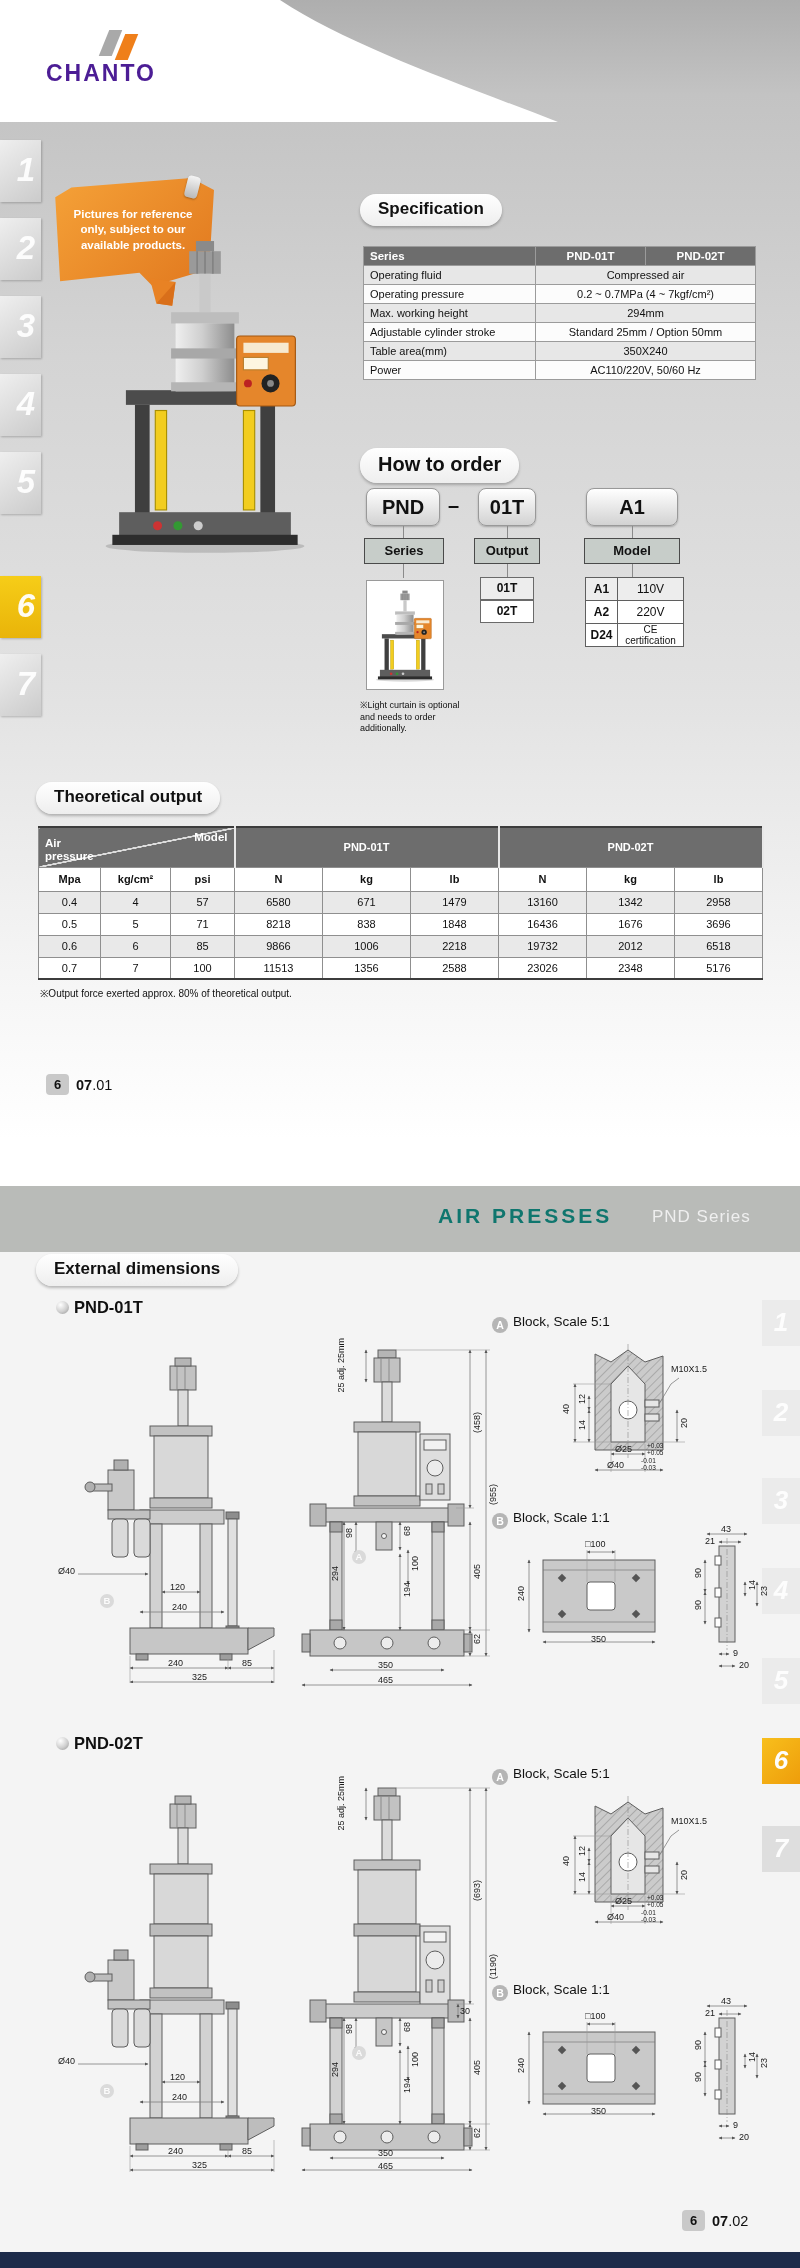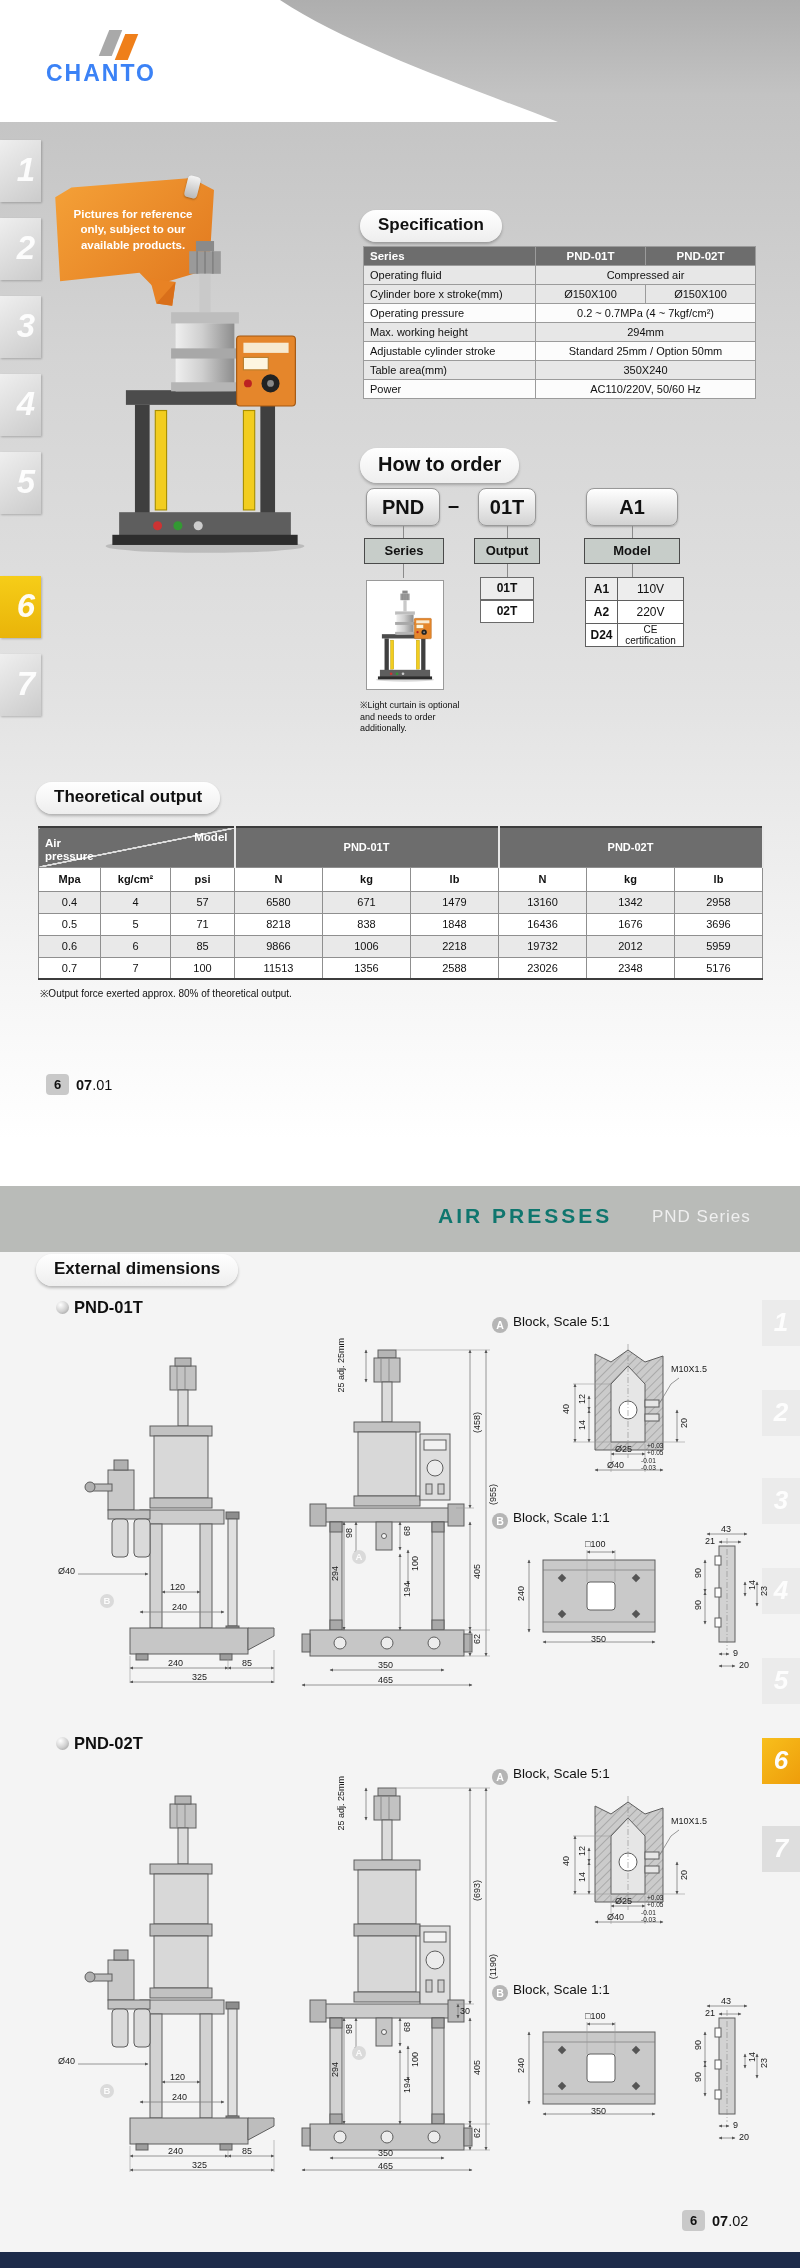--- a/index.html
+++ b/index.html
@@ -5,21 +5,21 @@
 *{box-sizing:border-box;margin:0;padding:0}
 body{width:800px;height:2268px;position:relative;font-family:"Liberation Sans",sans-serif;background:#fff;overflow:hidden}
 .abs{position:absolute}
 .p1bg{position:absolute;left:0;top:0;width:800px;height:1186px;background:linear-gradient(180deg,#aeaeae 0%,#c3c3c3 8%,#d4d4d4 30%,#e2e2e2 58%,#f5f5f5 82%,#ffffff 96%)}
 .bandbg{position:absolute;left:0;top:1186px;width:800px;height:66px;background:#b9bbb8}
 .p2bg{position:absolute;left:0;top:1252px;width:800px;height:1000px;background:#f4f4f4}
 .navy{position:absolute;left:0;top:2252px;width:800px;height:16px;background:#1d2b4a}
 .pill{position:absolute;background:linear-gradient(#ffffff,#eeeeee);border-radius:17px;padding:5px 18px 7px;font-weight:bold;color:#101010;box-shadow:0 2px 3px rgba(0,0,0,.25)}
 .t17{font-size:17px}.t15{font-size:20px}
 .logo{position:absolute;left:46px;top:24px;width:140px;height:70px}
-.logotext{position:absolute;left:0;top:36px;font-size:23px;font-weight:bold;letter-spacing:2px;color:#3b82f6}
+.logotext{position:absolute;left:0;top:36px;font-size:23px;font-weight:bold;letter-spacing:2px;color:#4c1d95}
 .slash{position:absolute;width:13px;height:26px;transform:skewX(-22deg)}
 .tab1{position:absolute;left:0;width:41px;height:62px;background:linear-gradient(145deg,#efefef,#cbcbcb);box-shadow:1px 1px 2px rgba(0,0,0,.22);color:rgba(255,255,255,.92);font-style:italic;font-weight:bold;font-size:33px;text-align:right;line-height:60px;padding-right:6px}
 .tab1.act{background:linear-gradient(#f6cd18,#e9b409);color:rgba(255,255,255,.95)}
 .tab2{position:absolute;right:0;width:38px;height:46px;background:#ebebeb;color:#fdfdfd;font-style:italic;font-weight:bold;font-size:26px;line-height:44px;text-align:center}
 .tab2.act{background:linear-gradient(135deg,#f8bf1c,#ee9d0b)}
 .banner{position:absolute;left:52px;top:178px;width:162px;height:120px;background:linear-gradient(135deg,#f5a238,#e0761d);clip-path:polygon(2% 16%,12% 8%,86% 0,100% 10%,97% 76%,62% 90%,54% 79%,5% 86%);display:flex;align-items:center;justify-content:center;text-align:center;color:#fff;font-weight:bold;font-size:11.5px;line-height:1.35;padding:6px 20px 22px}
 .btail{position:absolute;left:148px;top:280px;width:0;height:0;border-left:10px solid transparent;border-right:16px solid #d96f1a;border-top:24px solid #e88224;transform:rotate(8deg)}
 .bclip{position:absolute;left:186px;top:176px;width:13px;height:22px;background:linear-gradient(#f4f4f4,#b9b9b9);border-radius:4px;transform:rotate(14deg);box-shadow:0 1px 2px rgba(0,0,0,.3)}
 table.spec{position:absolute;left:363px;top:246px;border-collapse:collapse;font-size:11px;color:#111}
 .spec td{border:1px solid #9b9b9b;height:19px;padding:0 6px;background:#fcfcfc}
@@ -134,36 +134,31 @@
 
 <div class="banner">
     <span>Pictures for reference only, subject to our available products.</span>
   </div>
 <div class="btail"></div>
 <div class="bclip"></div>
 <svg class="abs" style="left:92px;top:232px" width="226" height="322">
     <use href="#press"></use>
   </svg>
 
-<div class="pill t17" style="left:360px;top:210px"><span>Specification</span></div>
+<div class="pill t17" style="left:360px;top:194px"><span>Specification</span></div>
 <table class="spec">
   <tbody>
       <tr class="hd">
     <td style="width:172px">Series</td>
     <td class="val" style="width:110px">PND-01T</td>
     <td class="val" style="width:110px">PND-02T</td>
   </tr>
   <tr class="alt">
     <td>Operating fluid</td>
     <td class="val" colspan="2">Compressed air</td>
-  </tr>
-  <tr class="alt">
-    <td>Cylinder bore x stroke(mm)</td>
-    <td class="val">Ø150X100</td>
-    <td class="val">Ø150X100</td>
   </tr>
   <tr>
     <td>Operating pressure</td>
     <td class="val" colspan="2">0.2 ~ 0.7MPa (4 ~ 7kgf/cm²)</td>
   </tr>
   <tr class="alt">
     <td>Max. working height</td>
     <td class="val" colspan="2">294mm</td>
   </tr>
   <tr>
@@ -266,21 +261,21 @@
   </tr>
   <tr class="alt">
     <td>0.6</td>
         <td>6</td>
         <td>85</td>
         <td>9866</td>
         <td>1006</td>
         <td>2218</td>
         <td>19732</td>
         <td>2012</td>
-        <td>5959</td>
+        <td>6518</td>
   </tr>
   <tr>
     <td>0.7</td>
         <td>7</td>
         <td>100</td>
         <td>11513</td>
         <td>1356</td>
         <td>2588</td>
         <td>23026</td>
         <td>2348</td>

